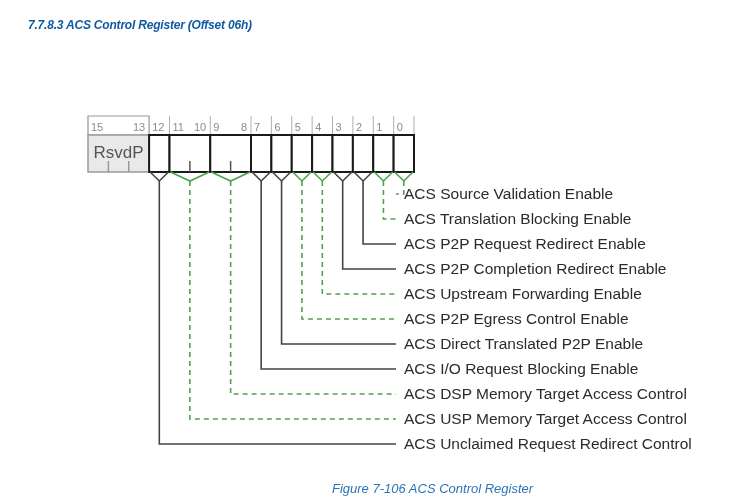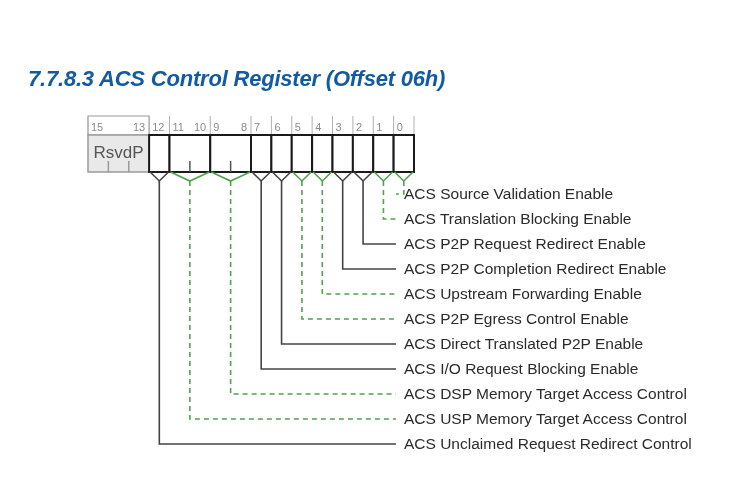--- a/index.html
+++ b/index.html
@@ -7,22 +7,22 @@
     width:743px;height:499px;
     background:#ffffff;
     font-family:"Liberation Sans","DejaVu Sans",sans-serif;
     overflow:hidden;position:relative;
   }
   #page{position:absolute;inset:0;}
 
   
   .heading{
     position:absolute;left:28px;top:18px;
-    font-size:22px;font-weight:bold;font-style:italic;
-    color:#125ba3;letter-spacing:-0.2px;white-space:nowrap;margin-top:48px;
+    font-size:12px;font-weight:bold;font-style:italic;
+    color:#125ba3;letter-spacing:-0.2px;white-space:nowrap;
   }
 
   
   #figure{position:absolute;left:0;top:0;width:743px;height:499px;}
 
   
   .bitnum{
     font-family:"Liberation Sans","DejaVu Sans",sans-serif;
     font-size:11px;fill:#8c8c8c;
   }
@@ -146,15 +146,16 @@
         <text x="404" y="324" class="leader-label">ACS P2P Egress Control Enable</text>
         <text x="404" y="349" class="leader-label">ACS Direct Translated P2P Enable</text>
         <text x="404" y="374" class="leader-label">ACS I/O Request Blocking Enable</text>
         <text x="404" y="399" class="leader-label">ACS DSP Memory Target Access Control</text>
         <text x="404" y="424" class="leader-label">ACS USP Memory Target Access Control</text>
         <text x="404" y="449" class="leader-label">ACS Unclaimed Request Redirect Control</text>
       </g>
 
   </svg>
 
+  <div class="caption">Figure  7-106  ACS Control Register</div>
 
 
 </div>
 
 </body></html>

